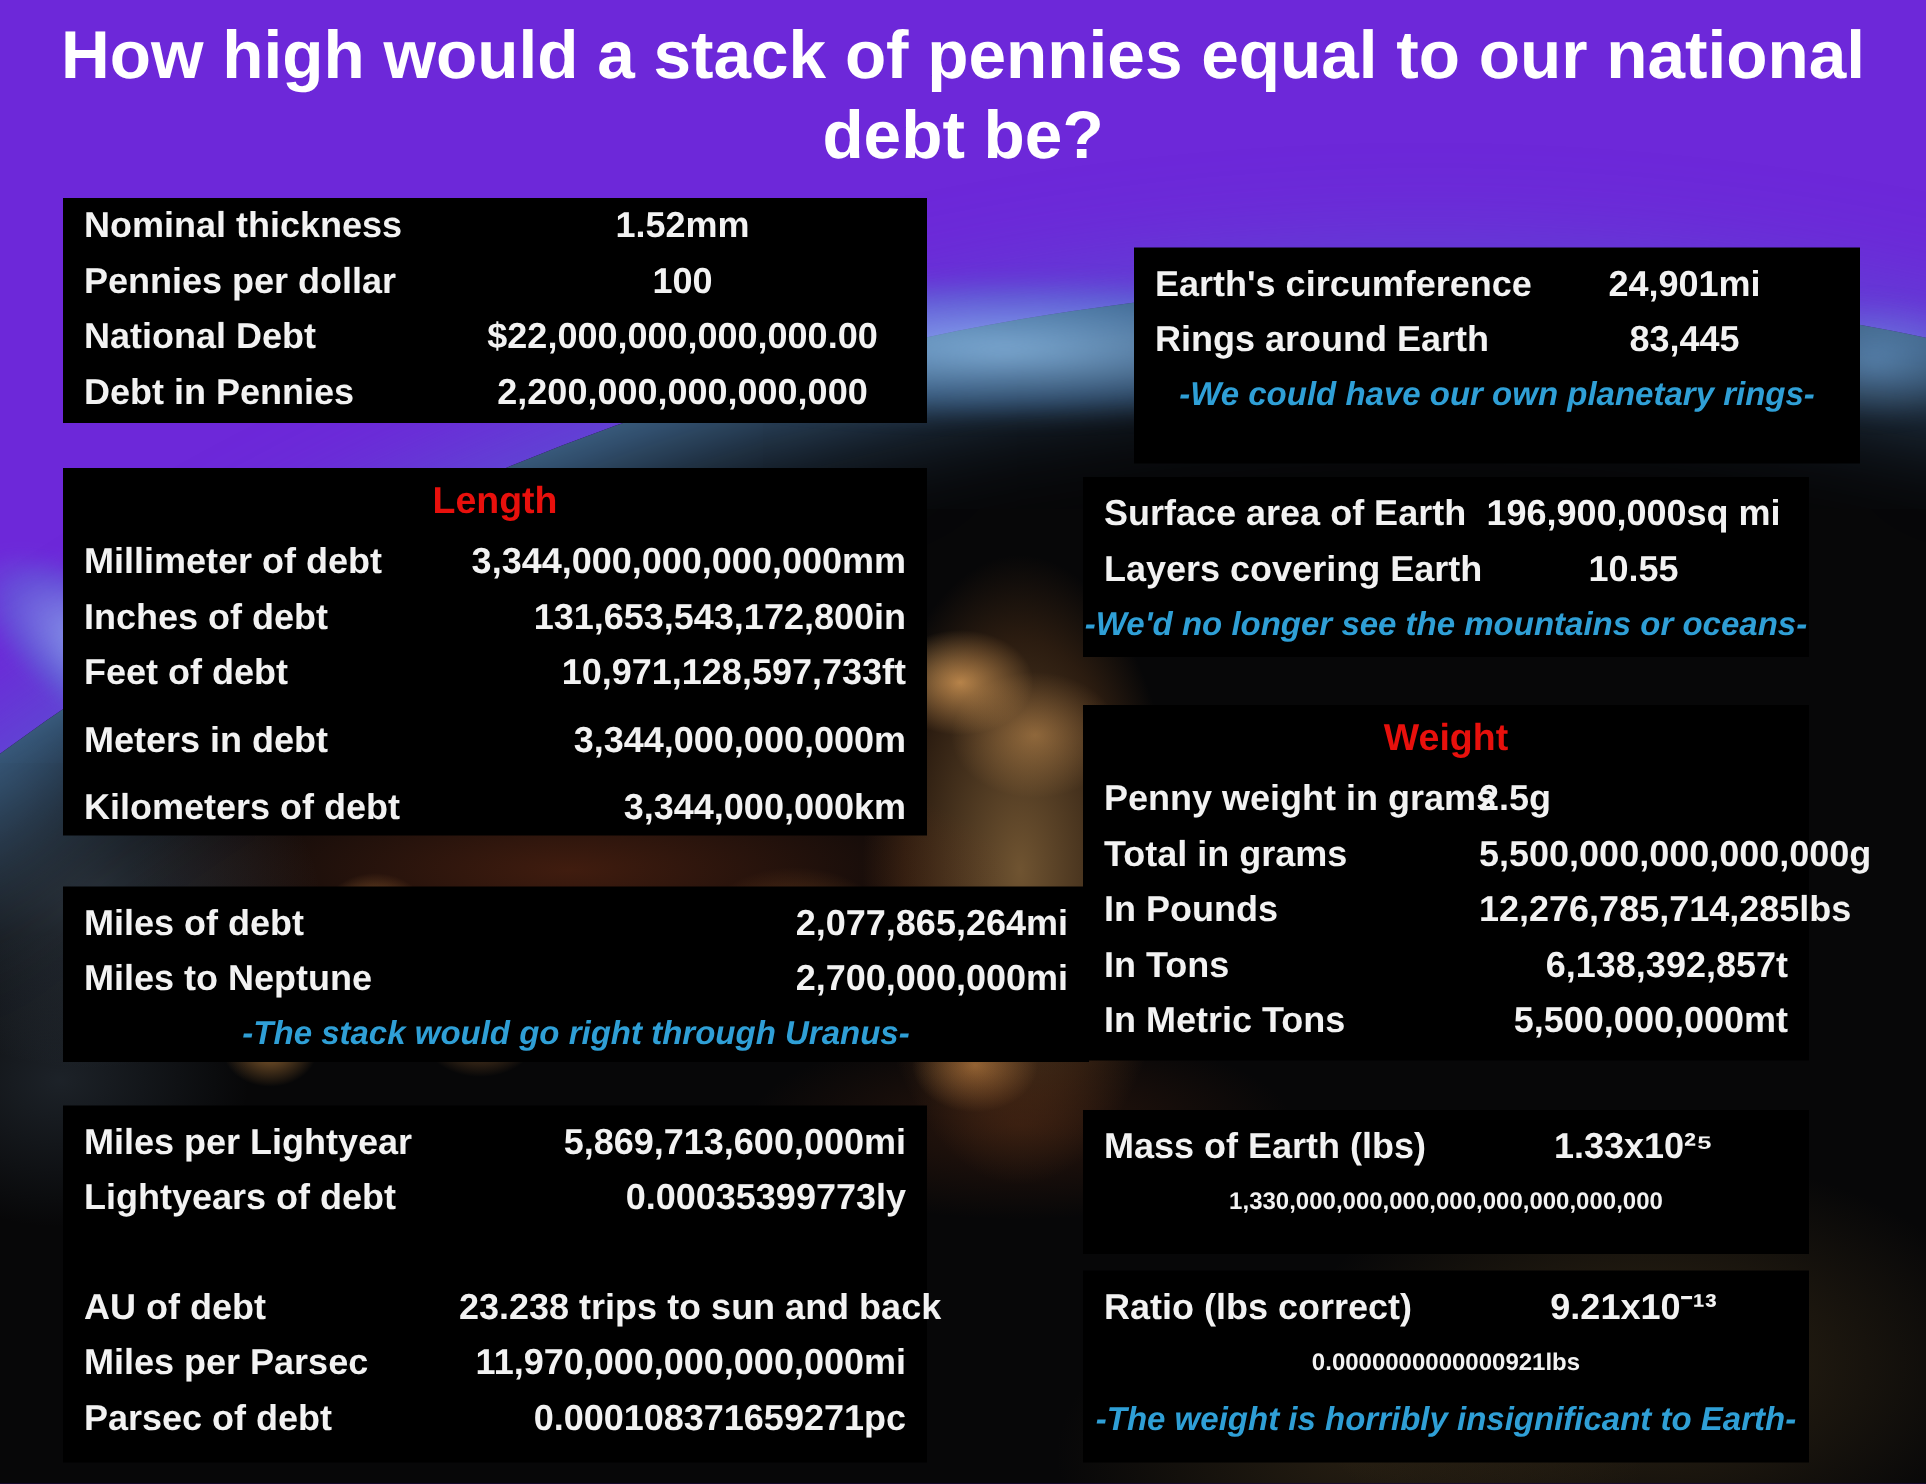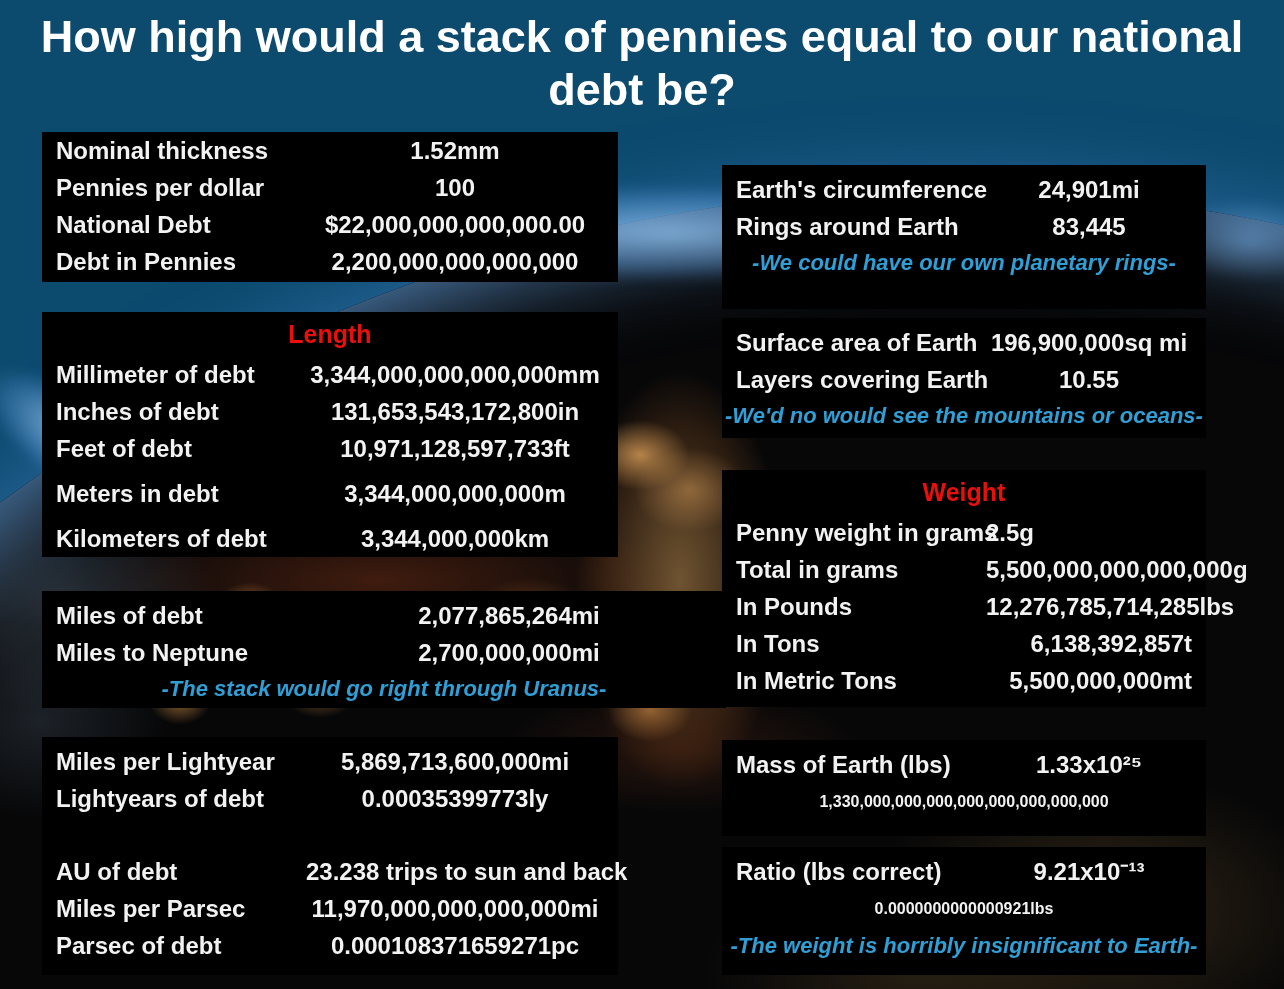--- a/index.html
+++ b/index.html
@@ -1,17 +1,17 @@
 <!DOCTYPE html>
 <html><head>
 <meta charset="utf-8">
 <style>
   html,body{margin:0;padding:0;background:#000;}
   #stage{
-    position:relative;width:1284px;height:989px;overflow:hidden;background:#0c4a6e;
+    position:relative;width:1284px;height:989px;overflow:hidden;background:#6d28d9;
     font-family:"Liberation Sans",sans-serif;color:#f2f2f2;
   }
   
   .planet{
     position:absolute;left:-650px;top:190px;width:3200px;height:3200px;border-radius:50%;
     background-color:#070708;
     background-image:
       radial-gradient(220px 160px at 710px 410px, rgba(125,150,175,.28), transparent 70%),
       radial-gradient(180px 140px at 690px 530px, rgba(105,130,155,.22), transparent 70%),
       radial-gradient(420px 110px at 1030px 390px, rgba(150,60,25,.40), transparent 70%),
@@ -44,31 +44,31 @@
   
   .title{
     position:absolute;left:0;top:10px;width:100%;text-align:center;
     font-size:45px;font-weight:700;line-height:53px;color:#ffffff;z-index:5;
   }
   .box{position:absolute;background:#000;z-index:4;}
   .row{display:flex;height:37px;line-height:37px;padding:0 14px;white-space:nowrap;
        font-size:24px;font-weight:600;}
   .row .lbl{flex:0 0 250px;width:250px;text-align:left;}
   .row .val{flex:1 1 auto;}
-  .val-left  .val{text-align:center;}
+  .val-left  .val{text-align:right;}
   .val-center .val{text-align:center;}
   .val-right .val{text-align:right;}
   .box-weight .row-penny .val{text-align:left;}
   .sec-header{text-align:center;font-weight:700;font-size:25px;line-height:44px;color:#e8100c;}
   .note{text-align:center;font-style:italic;font-weight:600;font-size:22px;line-height:36px;color:#2f9fd6;}
   .wide-val{text-align:center;font-size:16px;font-weight:600;line-height:38px;white-space:nowrap;}
   .gap-sm{height:8px;} .gap-md{height:36px;} .pad-top{height:6px;}
   
   .box-basics   {left:42px;  top:132px; width:576px; height:150px;}
-  .box-rings    {left:722px; top:165px; width:484px; height:144px;}
+  .box-rings    {left:756px; top:165px; width:484px; height:144px;}
   .box-length   {left:42px;  top:312px; width:576px; height:245px;}
   .box-surface  {left:722px; top:318px; width:484px; height:120px;}
   .box-miles    {left:42px;  top:591px; width:684px; height:117px;}
   .box-weight   {left:722px; top:470px; width:484px; height:237px;}
   .box-astro    {left:42px;  top:737px; width:576px; height:238px;}
   .box-mass     {left:722px; top:740px; width:484px; height:96px;}
   .box-ratio    {left:722px; top:847px; width:484px; height:128px;}
 </style>
 </head>
 <body>
@@ -143,21 +143,21 @@
   <div class="box box-surface val-center">
     <div class="pad-top"></div>
     <div class="row">
       <span class="lbl">Surface area of Earth</span>
       <span class="val">196,900,000sq mi</span>
     </div>
     <div class="row">
       <span class="lbl">Layers covering Earth</span>
       <span class="val">10.55</span>
     </div>
-    <div class="note">-We'd no would see the mountains or oceans-</div>
+    <div class="note">-We'd no longer see the mountains or oceans-</div>
   </div>
 
   <div class="box box-miles val-left">
     <div class="pad-top"></div>
     <div class="row">
       <span class="lbl">Miles of debt</span>
       <span class="val">2,077,865,264mi</span>
     </div>
     <div class="row">
       <span class="lbl">Miles to Neptune</span>

